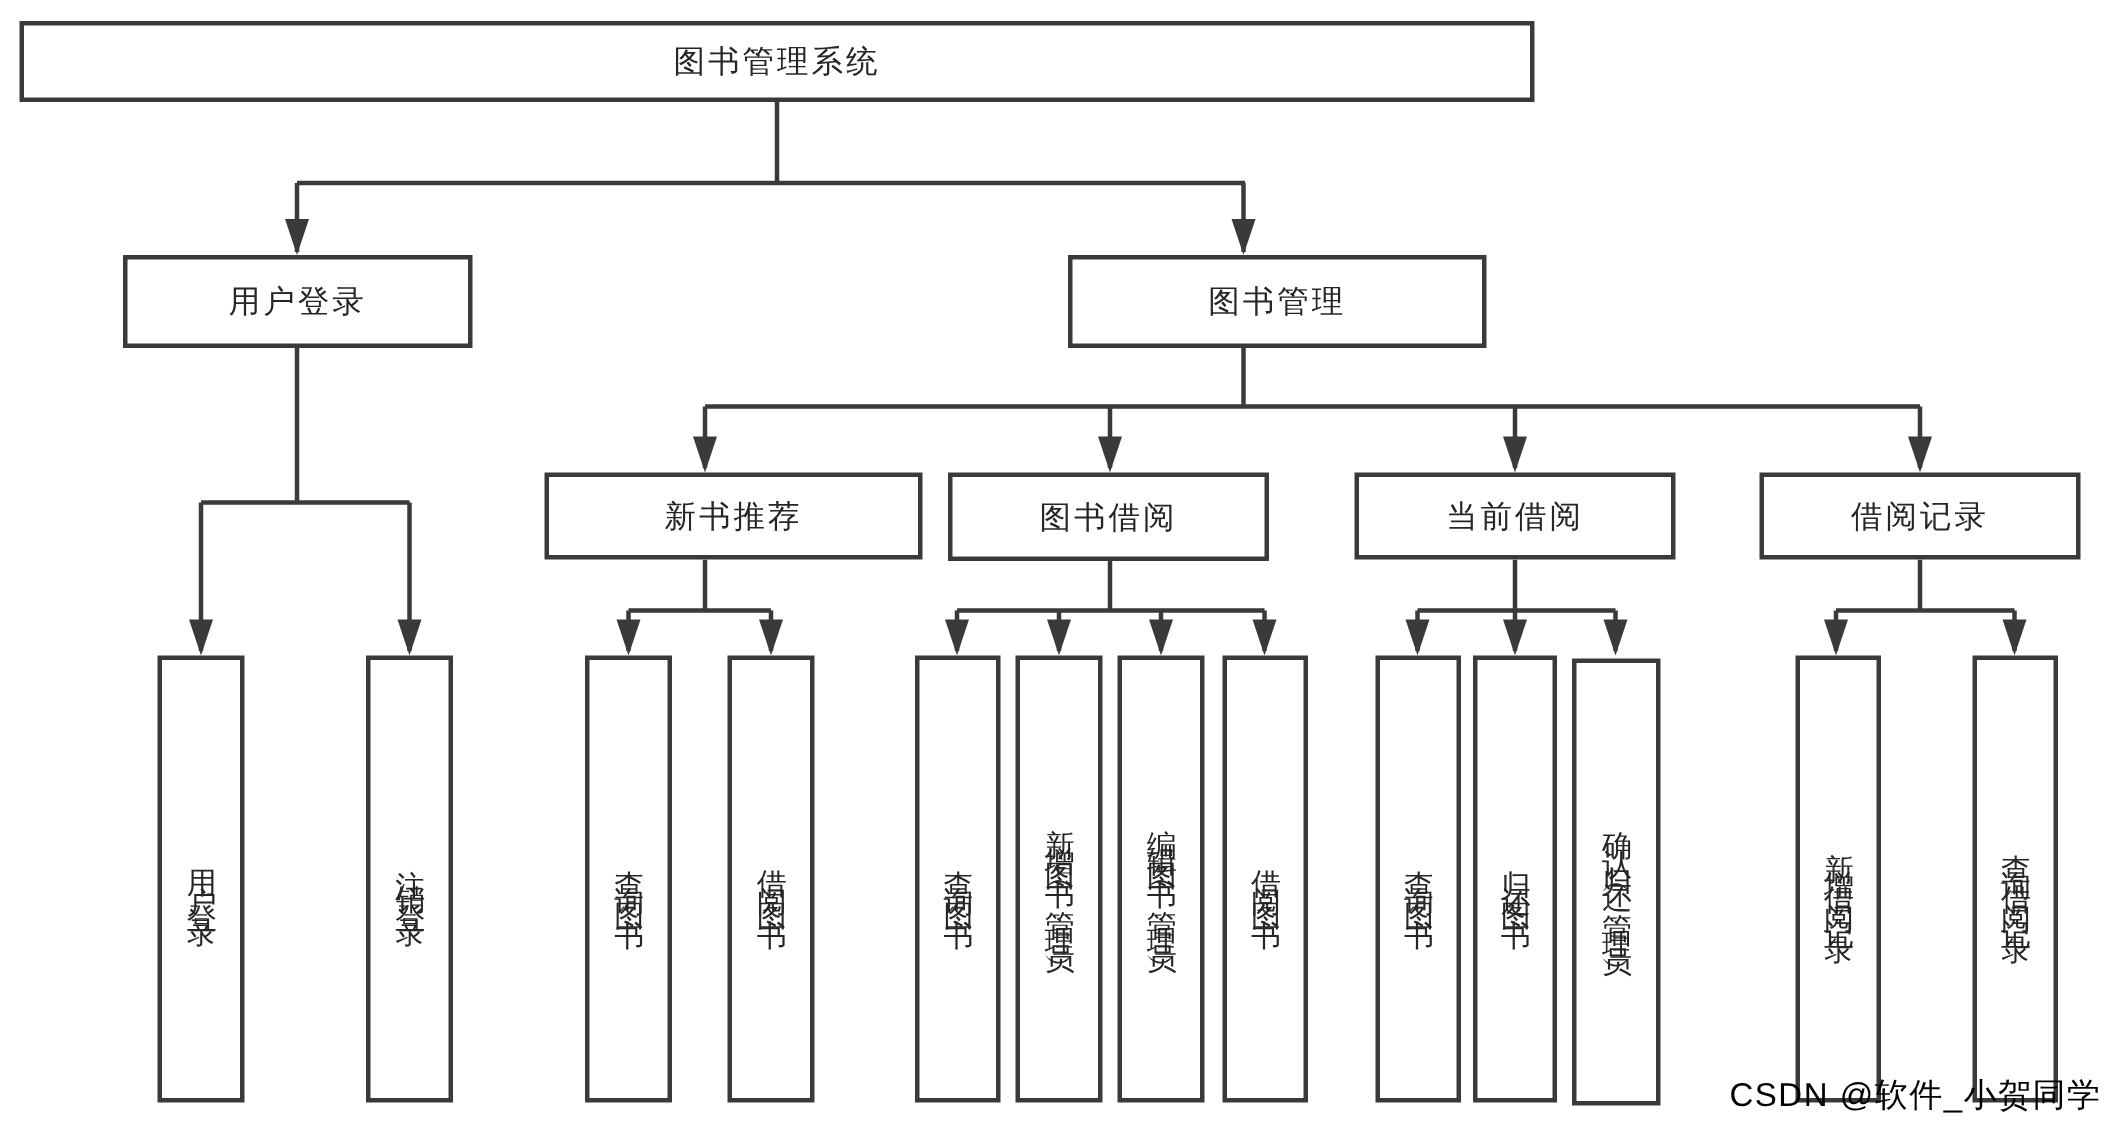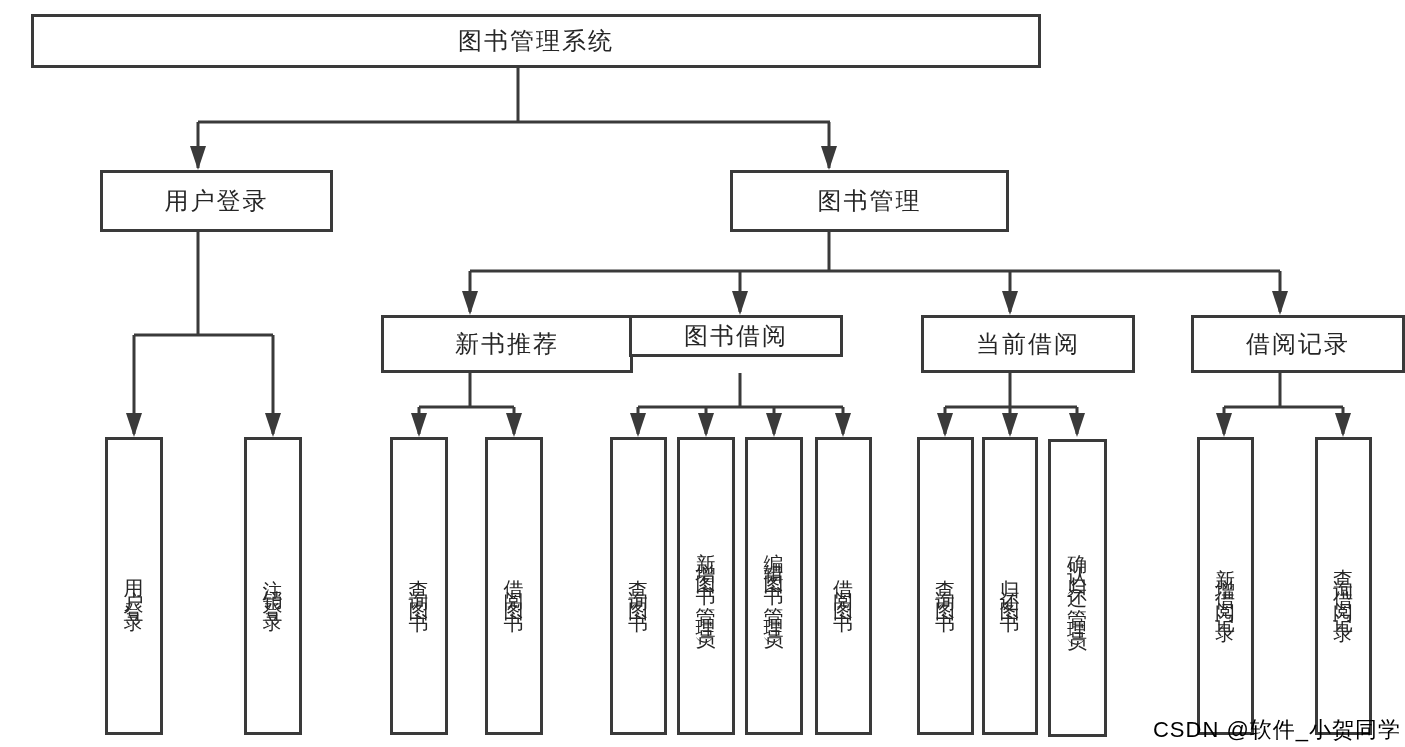--- a/index.html
+++ b/index.html
@@ -15,24 +15,23 @@
     position:absolute;
     box-sizing:border-box;
     background:#ffffff;
     border:3px solid #3a3a3a;
     display:flex;
     align-items:center;
     justify-content:center;
     color:#262626;
   }
   .hbox{
-    font-size:24px;
+    font-size:21px;
     letter-spacing:2px;
     white-space:nowrap;
-    margin-left:18px;
   }
   .vbox{
     font-size:20px;
     writing-mode:vertical-rl;
     text-orientation:mixed;
     letter-spacing:11px;
     line-height:1;
   }
   #connectors{
     position:absolute;left:0;top:0;
@@ -111,21 +110,21 @@
       <polygon points="1335,413 1351,413 1343,437"></polygon>
     </g>
   </svg>
 
   <div class="node hbox" style="left:13px;top:14px;width:1010px;height:54px">图书管理系统</div>
 
   <div class="node hbox" style="left:82px;top:170px;width:233px;height:62px">用户登录</div>
   <div class="node hbox" style="left:712px;top:170px;width:279px;height:62px">图书管理</div>
 
   <div class="node hbox" style="left:363px;top:315px;width:252px;height:58px">新书推荐</div>
-  <div class="node hbox" style="left:611px;top:315px;width:214px;height:42px">图书借阅</div>
+  <div class="node hbox" style="left:632px;top:315px;width:214px;height:59px">图书借阅</div>
   <div class="node hbox" style="left:1173px;top:315px;width:214px;height:58px">借阅记录</div>
   <div class="node hbox" style="left:903px;top:315px;width:214px;height:58px">当前借阅</div>
 
   <div class="node vbox" style="left:105px;top:437px;width:58px;height:298px">用户登录</div>
   <div class="node vbox" style="left:244px;top:437px;width:58px;height:298px">注销登录</div>
 
   <div class="node vbox" style="left:390px;top:437px;width:58px;height:298px">查询图书</div>
   <div class="node vbox" style="left:485px;top:437px;width:58px;height:298px">借阅图书</div>
 
   <div class="node vbox" style="left:610px;top:437px;width:57px;height:298px">查询图书</div>

